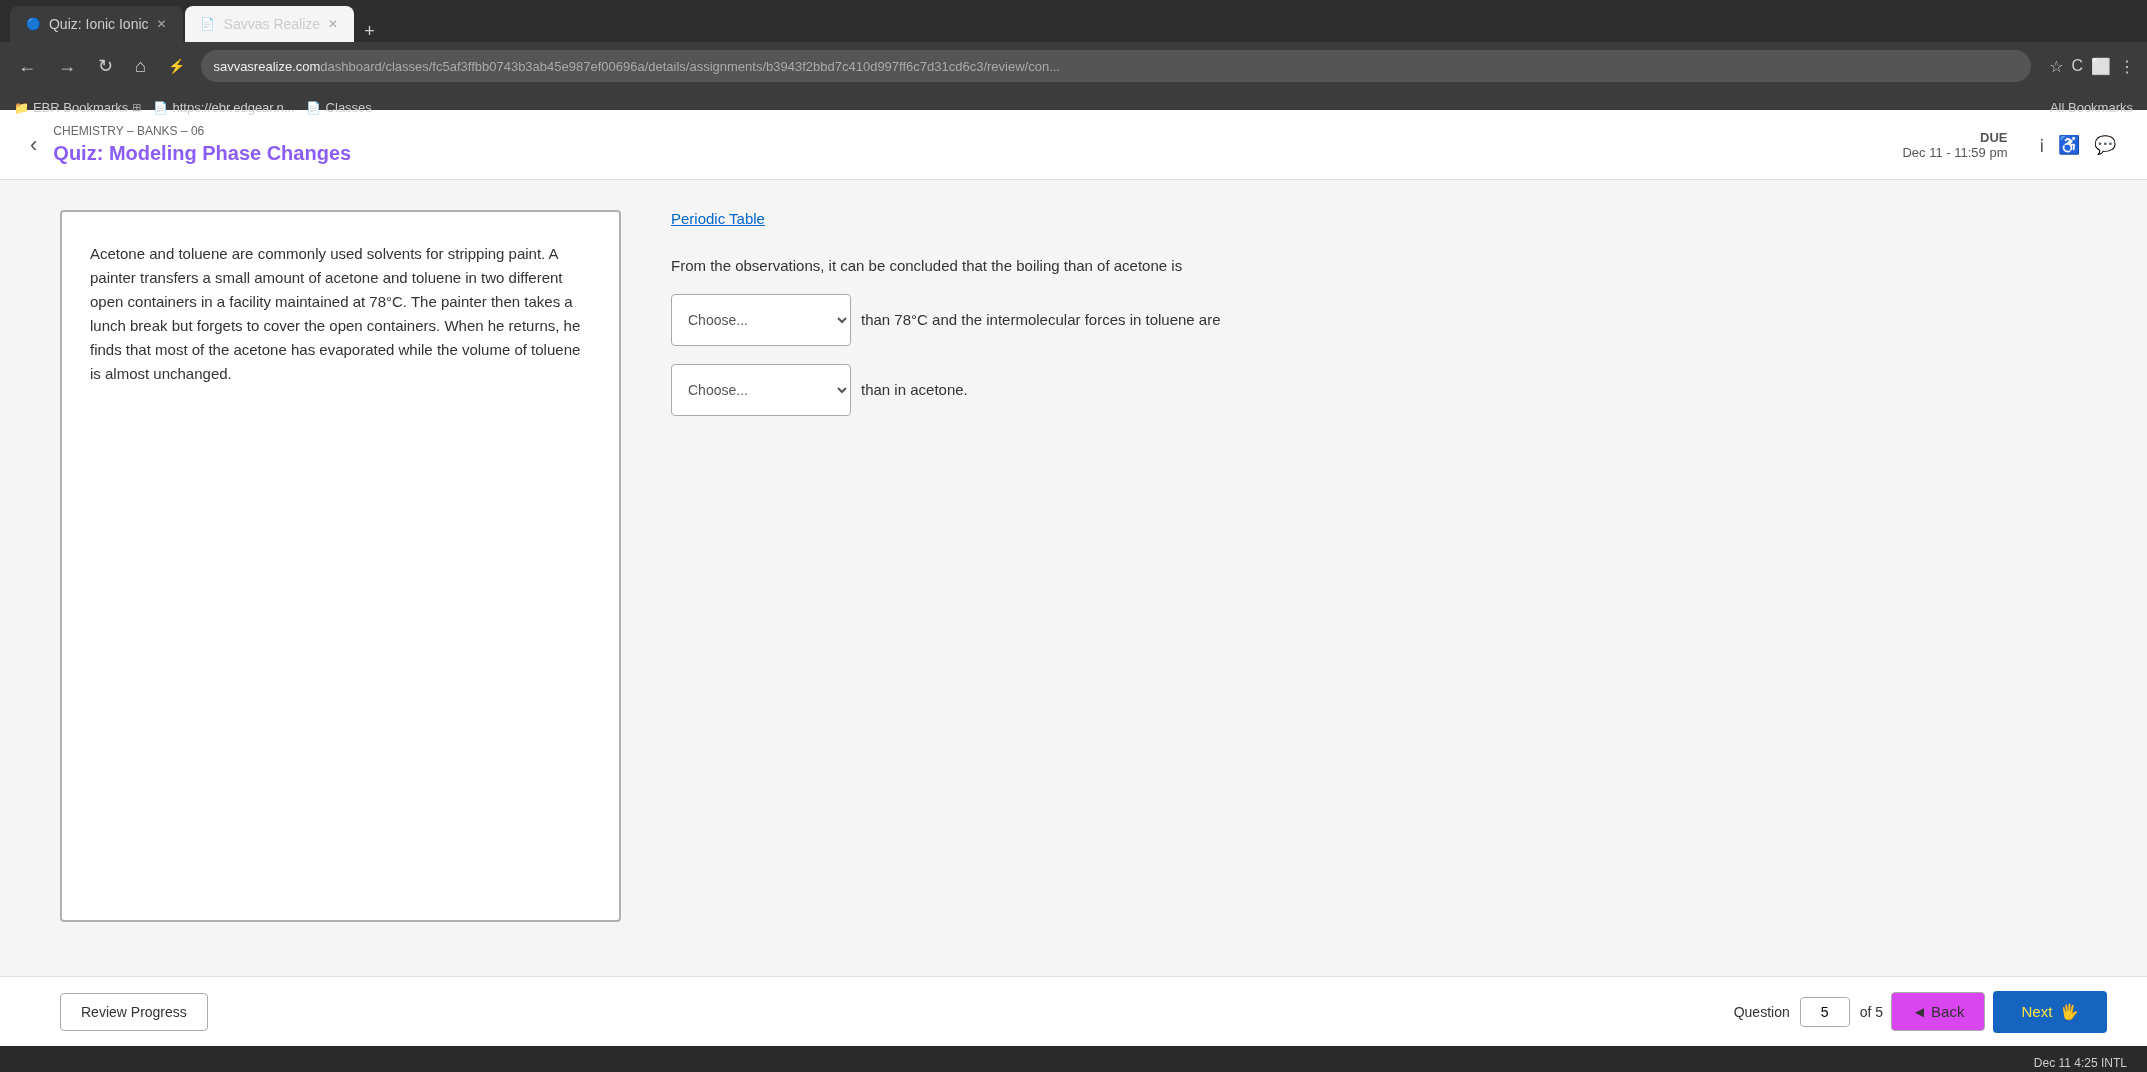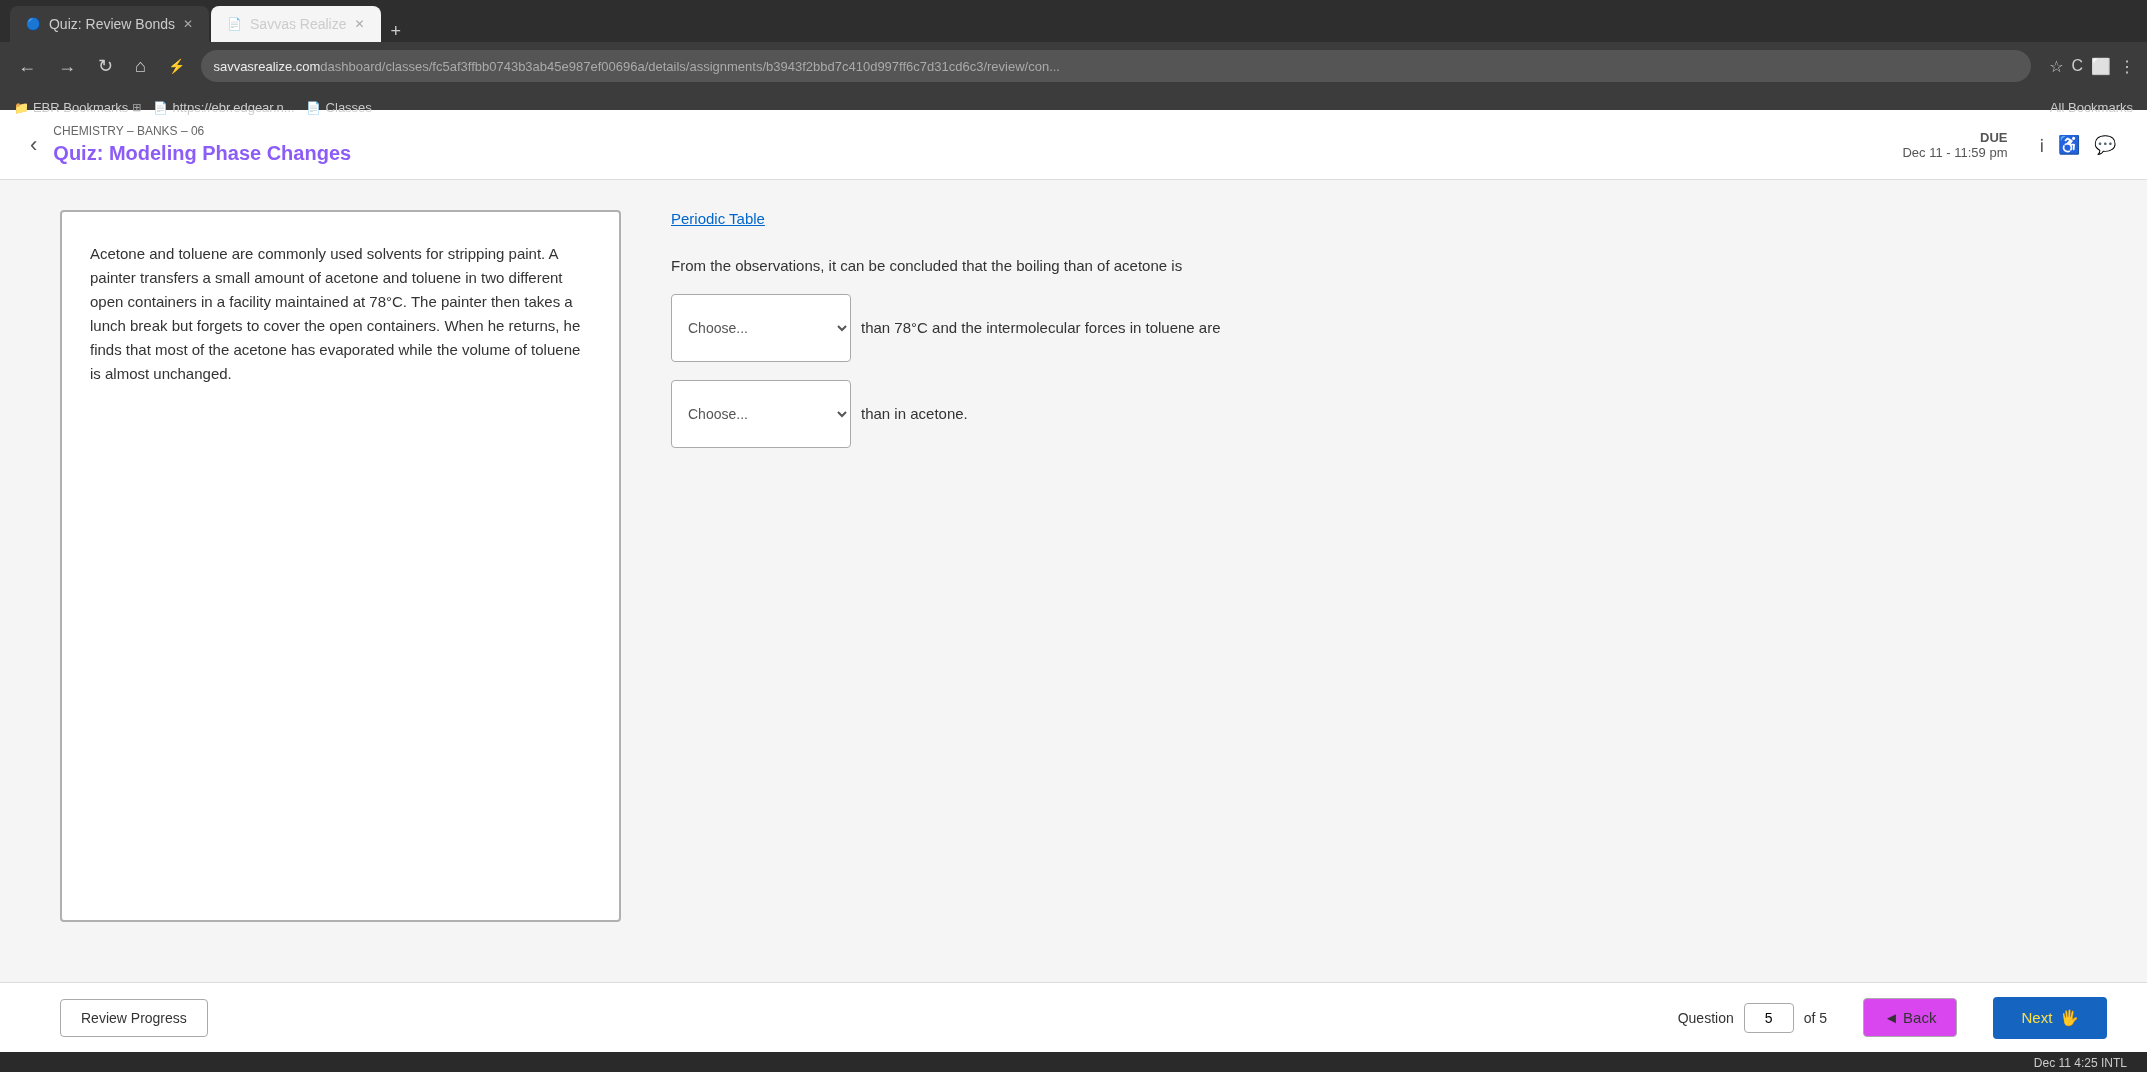--- a/index.html
+++ b/index.html
@@ -188,21 +188,21 @@
     }
 
     .dropdown-row {
       display: flex;
       align-items: center;
       gap: 10px;
       margin-bottom: 18px;
     }
 
     .dropdown-row select {
-      padding: 24px 12px;
+      padding: 16px 12px;
       font-size: 14px;
       border: 1px solid #aaa;
       border-radius: 4px;
       background: #fff;
       min-width: 180px;
       color: #555;
       cursor: pointer;
       appearance: auto;
     }
 
@@ -213,23 +213,23 @@
 
     
     .quiz-footer {
       background: #fff;
       border-top: 1px solid #ddd;
       height: 70px;
       display: flex;
       align-items: center;
       padding: 12px 40px;
       justify-content: flex-end;
-      gap: 36px;
+      gap: 8px;
       position: absolute;
-      bottom: 20px;
+      bottom: 26px;
       left: 0;
       right: 0;
     }
 
     .review-progress-btn {
       border: 1px solid #aaa;
       background: #fff;
       padding: 10px 20px;
       font-size: 14px;
       color: #333;
@@ -314,21 +314,21 @@
     }
   </style>
 </head>
 <body>
 
 <div class="browser-chrome">
 
   <div class="tab-bar">
     <div class="tab">
       <span style="font-size:12px;">🔵</span>
-      <span>Quiz: Review Bonds</span>
+      <span>Quiz: Ionic Ionic</span>
       <span class="close-tab">✕</span>
     </div>
     <div class="tab" style="background:#f5f5f5;">
       <span style="font-size:12px;">📄</span>
       <span>Savvas Realize</span>
       <span class="close-tab">✕</span>
     </div>
     <span class="tab-add">+</span>
   </div>
 

